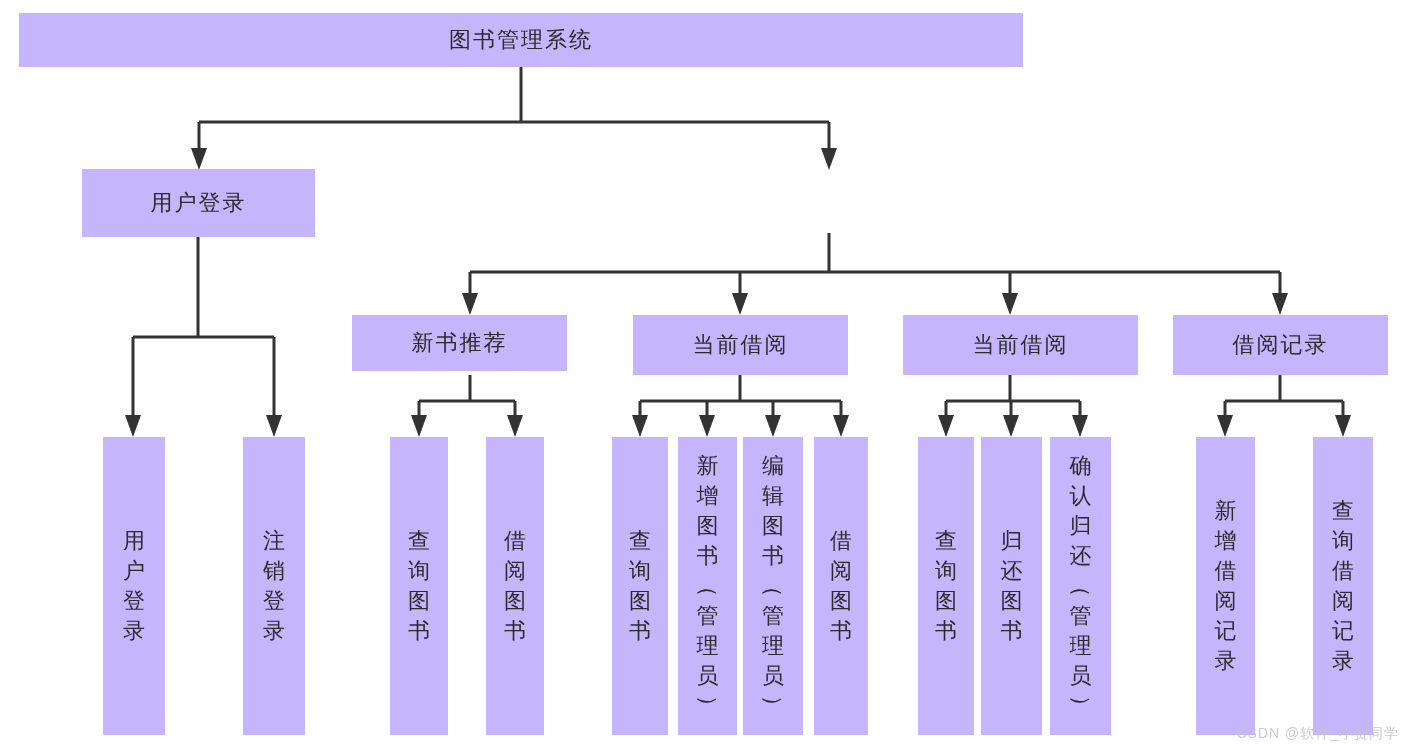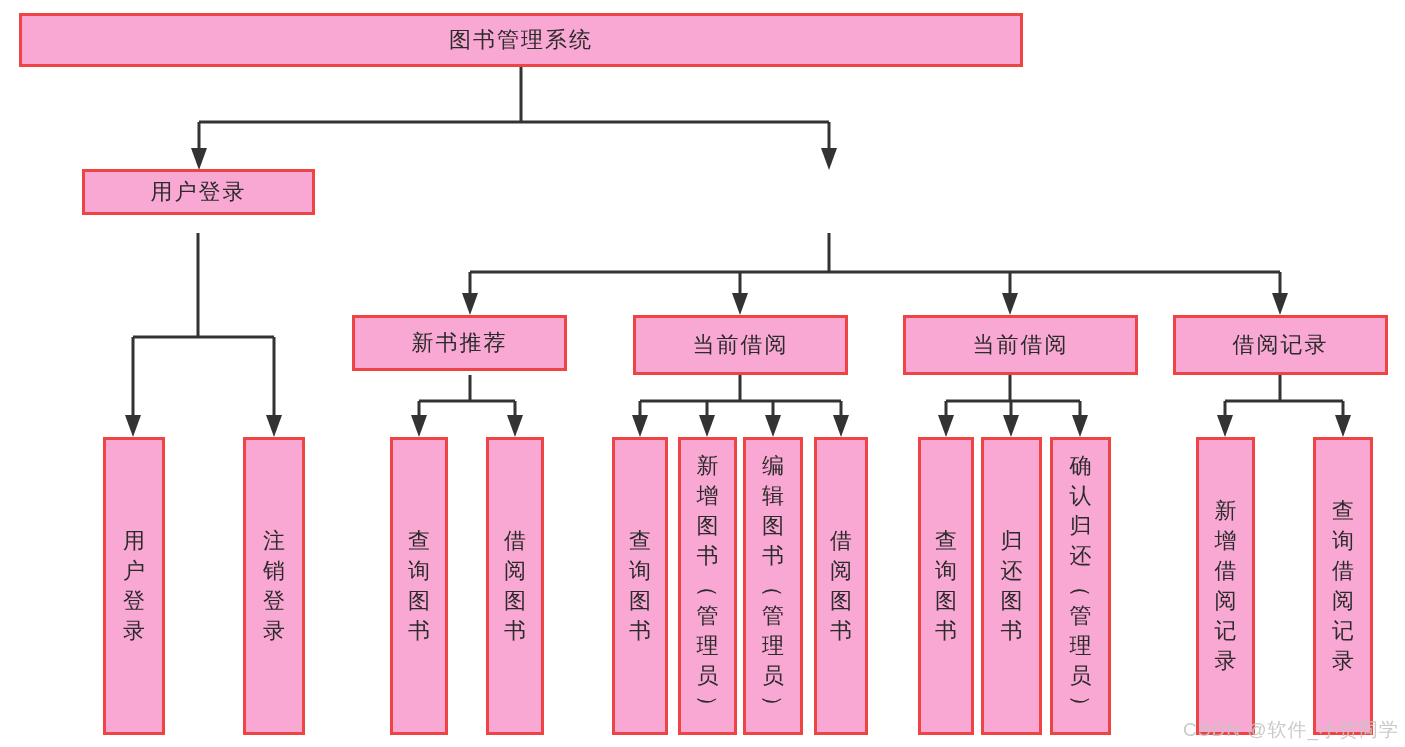--- a/index.html
+++ b/index.html
@@ -3,34 +3,34 @@
 <meta charset="utf-8">
 <style>
   html,body { margin:0; padding:0; background:#fff; }
   .canvas {
     position:relative; width:1405px; height:747px; background:#fff;
     font-family:"Liberation Sans","DejaVu Sans",sans-serif;
     overflow:hidden;
   }
   svg.wires { position:absolute; left:0; top:0; z-index:0; }
   .node {
-    position:absolute; background:#f9a8d4; border:3px solid #ef4444;
+    position:absolute; background:#c4b5fd; border:3px solid #c4b5fd;
     box-sizing:border-box; display:flex; align-items:center; justify-content:center;
     color:#2b2b2b; z-index:1;
   }
   .h-node { font-size:22px; letter-spacing:2px; }
   .v-label {
     display:flex; flex-direction:column; align-items:center; justify-content:center;
     width:100%; height:100%;
   }
   .v-label span { display:block; font-size:22px; line-height:30px; height:30px; text-align:center; }
   .v-label span.rot { transform:rotate(90deg); }
   .watermark {
     position:absolute; right:6px; bottom:4px; z-index:2;
-    color:#c5c5c5; font-size:19px; letter-spacing:1px; opacity:.9;margin-left:36px;
+    color:#c5c5c5; font-size:14px; letter-spacing:1px; opacity:.9;margin-left:36px;
   }
 </style>
 </head>
 <body>
 
 <div class="canvas">
 
   <svg class="wires" width="1405" height="747" viewBox="0 0 1405 747">
 
     <g stroke="#333333" stroke-width="3" fill="none">
@@ -75,21 +75,21 @@
       <polygon points="1072,415 1088,415 1080,437"></polygon>
       <polygon points="1217,415 1233,415 1225,437"></polygon>
       <polygon points="1335,415 1351,415 1343,437"></polygon>
     </g>
   </svg>
 
   <div class="node h-node" style="left:19px;top:13px;width:1004px;height:54px">
     <span>图书管理系统</span>
   </div>
 
-  <div class="node h-node" style="left:82px;top:169px;width:233px;height:46px">
+  <div class="node h-node" style="left:82px;top:169px;width:233px;height:68px">
     <span>用户登录</span>
   </div>
 
   <div class="node h-node" style="left:352px;top:315px;width:215px;height:56px">
     <span>新书推荐</span>
   </div>
   <div class="node h-node" style="left:633px;top:315px;width:215px;height:60px">
     <span>当前借阅</span>
   </div>
   <div class="node h-node" style="left:903px;top:315px;width:235px;height:60px">

